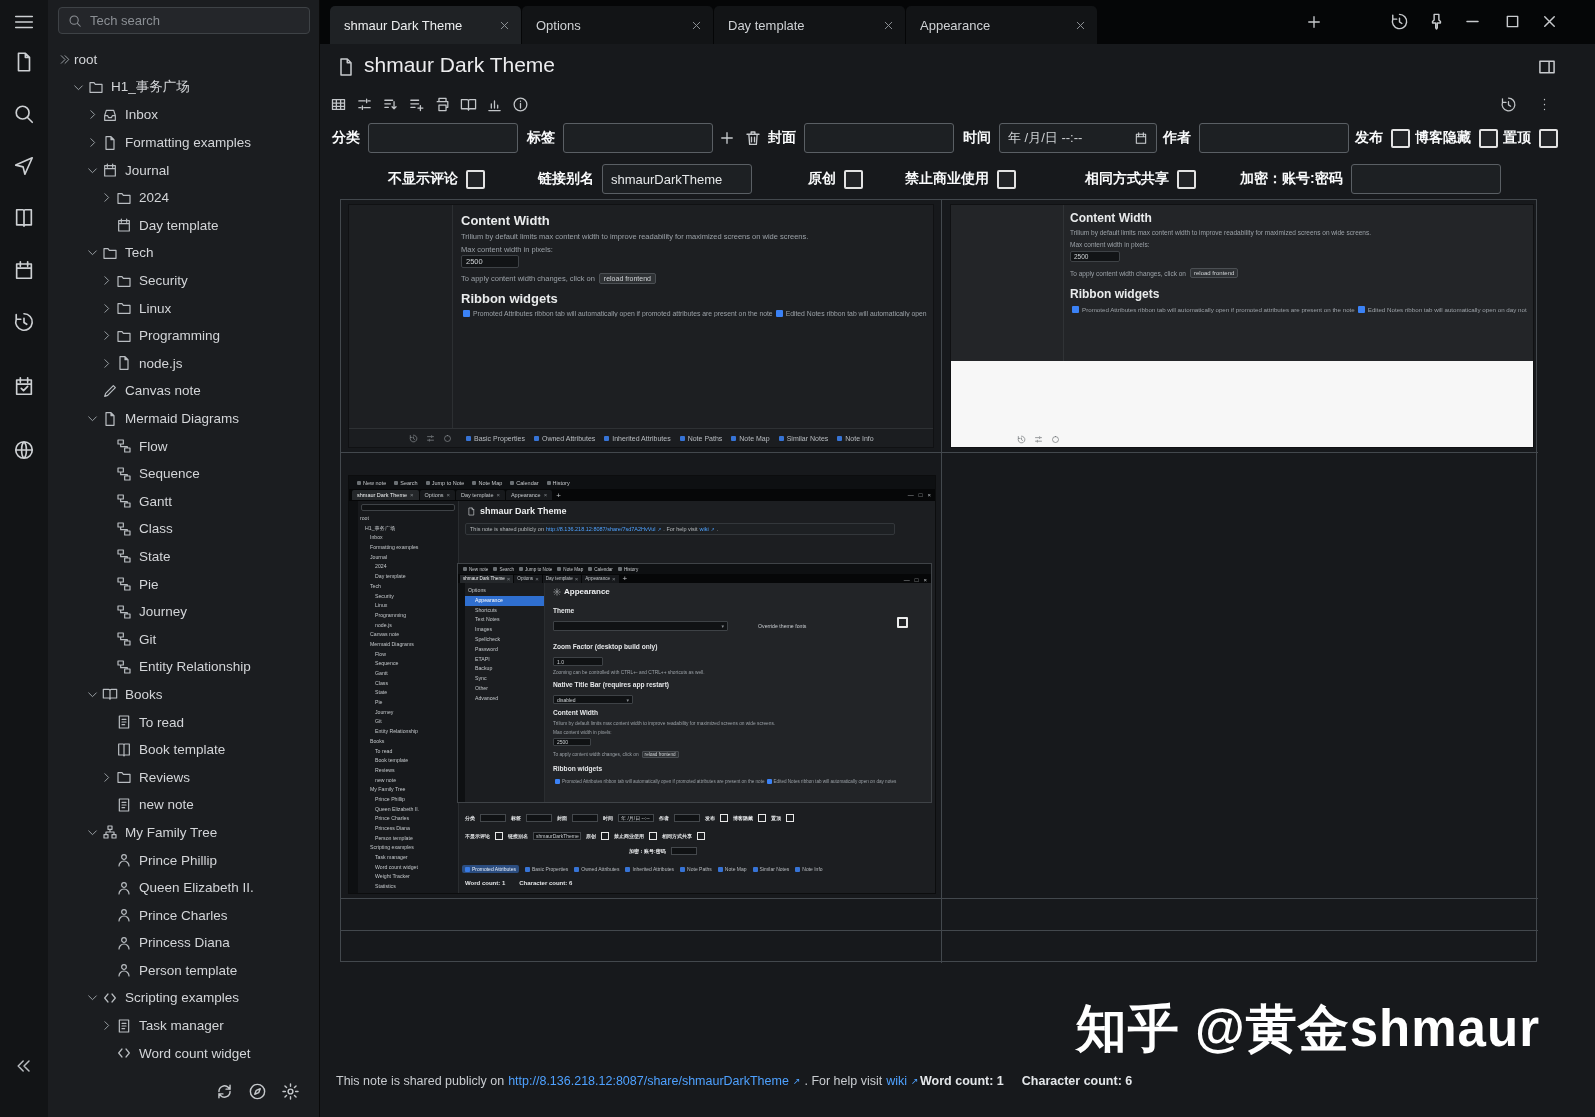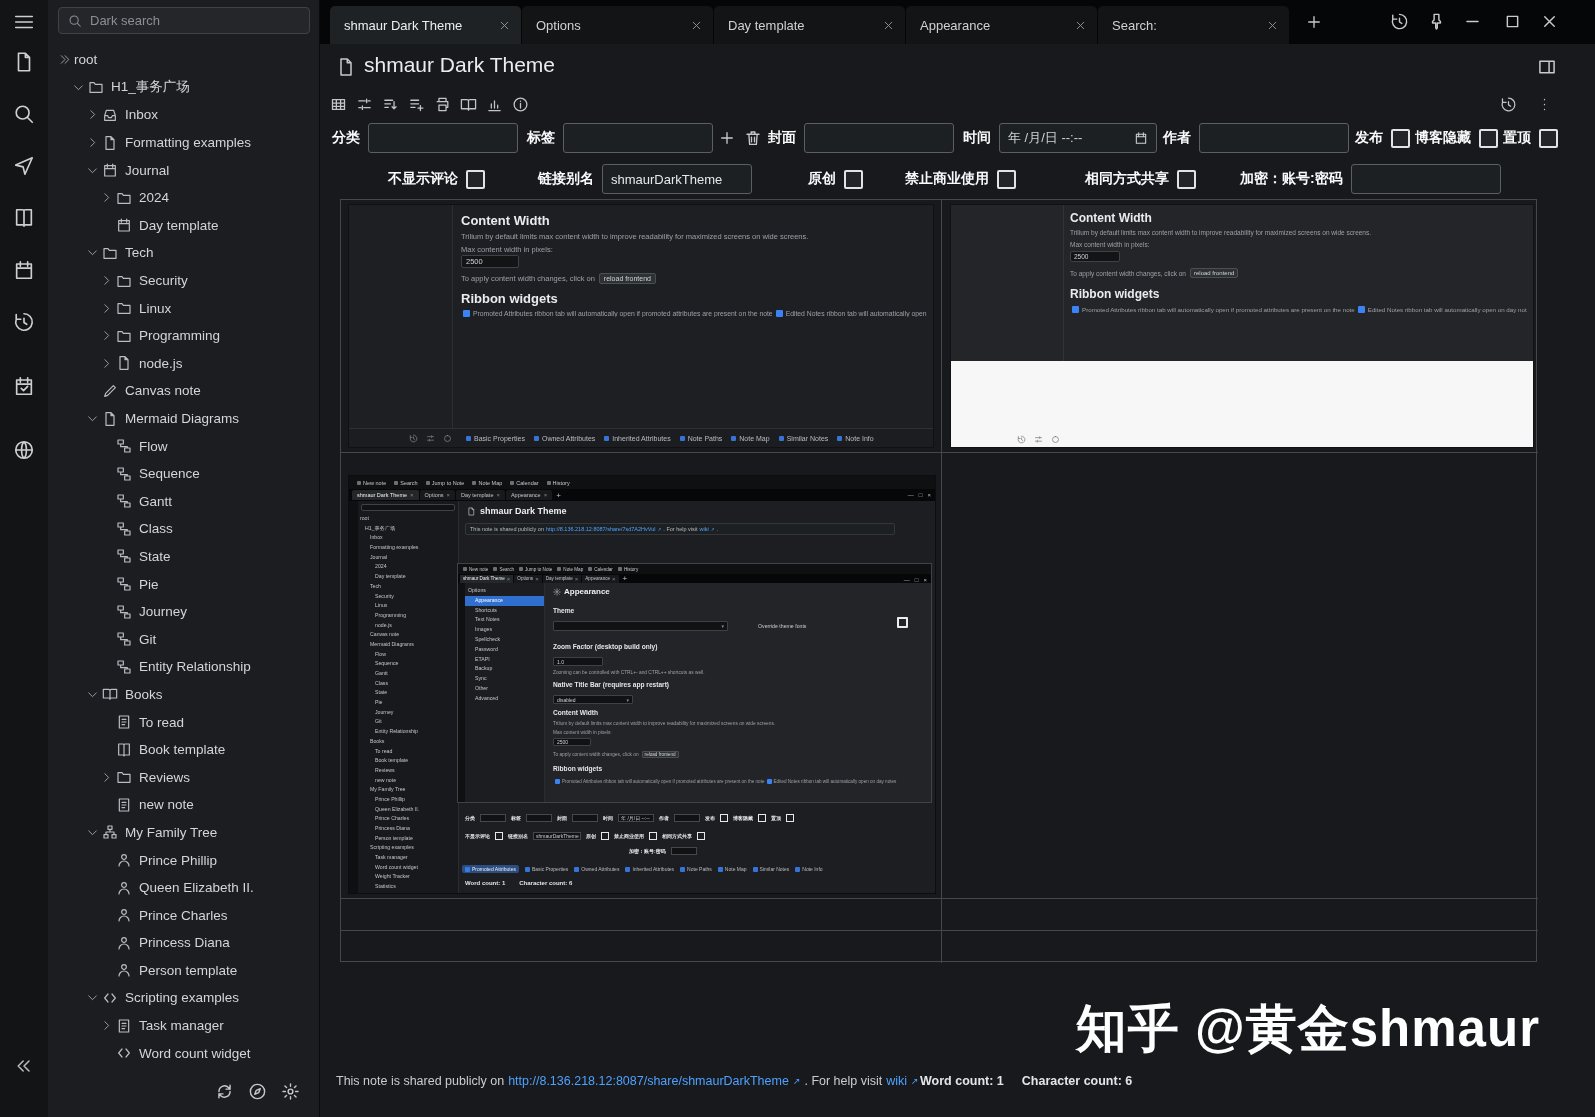--- a/index.html
+++ b/index.html
@@ -204,21 +204,21 @@
     </span>
   </div>
 
 <div id="sidebar">
   <div id="qsearch">
     <span class="ic-box">
         <svg class="ic" viewBox="0 0 24 24">
           <path d="M10.5 3.5a7 7 0 1 1 0 14 7 7 0 0 1 0-14z M15.8 15.8 21 21"></path>
         </svg>
       </span>
-    <span>Dark search</span>
+    <span>Tech search</span>
   </div>
   <div id="tree">
       <div class="tree-row" style="padding-left:10px">
         <span class="ic-box tree-chev">
           <svg class="ic" viewBox="0 0 24 24">
             <path d="M6 5l7 7-7 7 M13 5l7 7-7 7"></path>
           </svg>
         </span>
         <span>root</span>
       </div>
@@ -651,28 +651,20 @@
       <div class="tab">
         <span class="tab-label">Day template</span>
         <span class="ic-box tab-close">
           <svg class="ic" viewBox="0 0 24 24">
             <path d="M6 6 18 18 M18 6 6 18"></path>
           </svg>
         </span>
       </div>
       <div class="tab">
         <span class="tab-label">Appearance</span>
-        <span class="ic-box tab-close">
-          <svg class="ic" viewBox="0 0 24 24">
-            <path d="M6 6 18 18 M18 6 6 18"></path>
-          </svg>
-        </span>
-      </div>
-      <div class="tab">
-        <span class="tab-label">Search:</span>
         <span class="ic-box tab-close">
           <svg class="ic" viewBox="0 0 24 24">
             <path d="M6 6 18 18 M18 6 6 18"></path>
           </svg>
         </span>
       </div>
     </div>
   <span class="ic-box" id="tab-plus">
       <svg class="ic" viewBox="0 0 24 24">
         <path d="M12 5v14 M5 12h14"></path>

